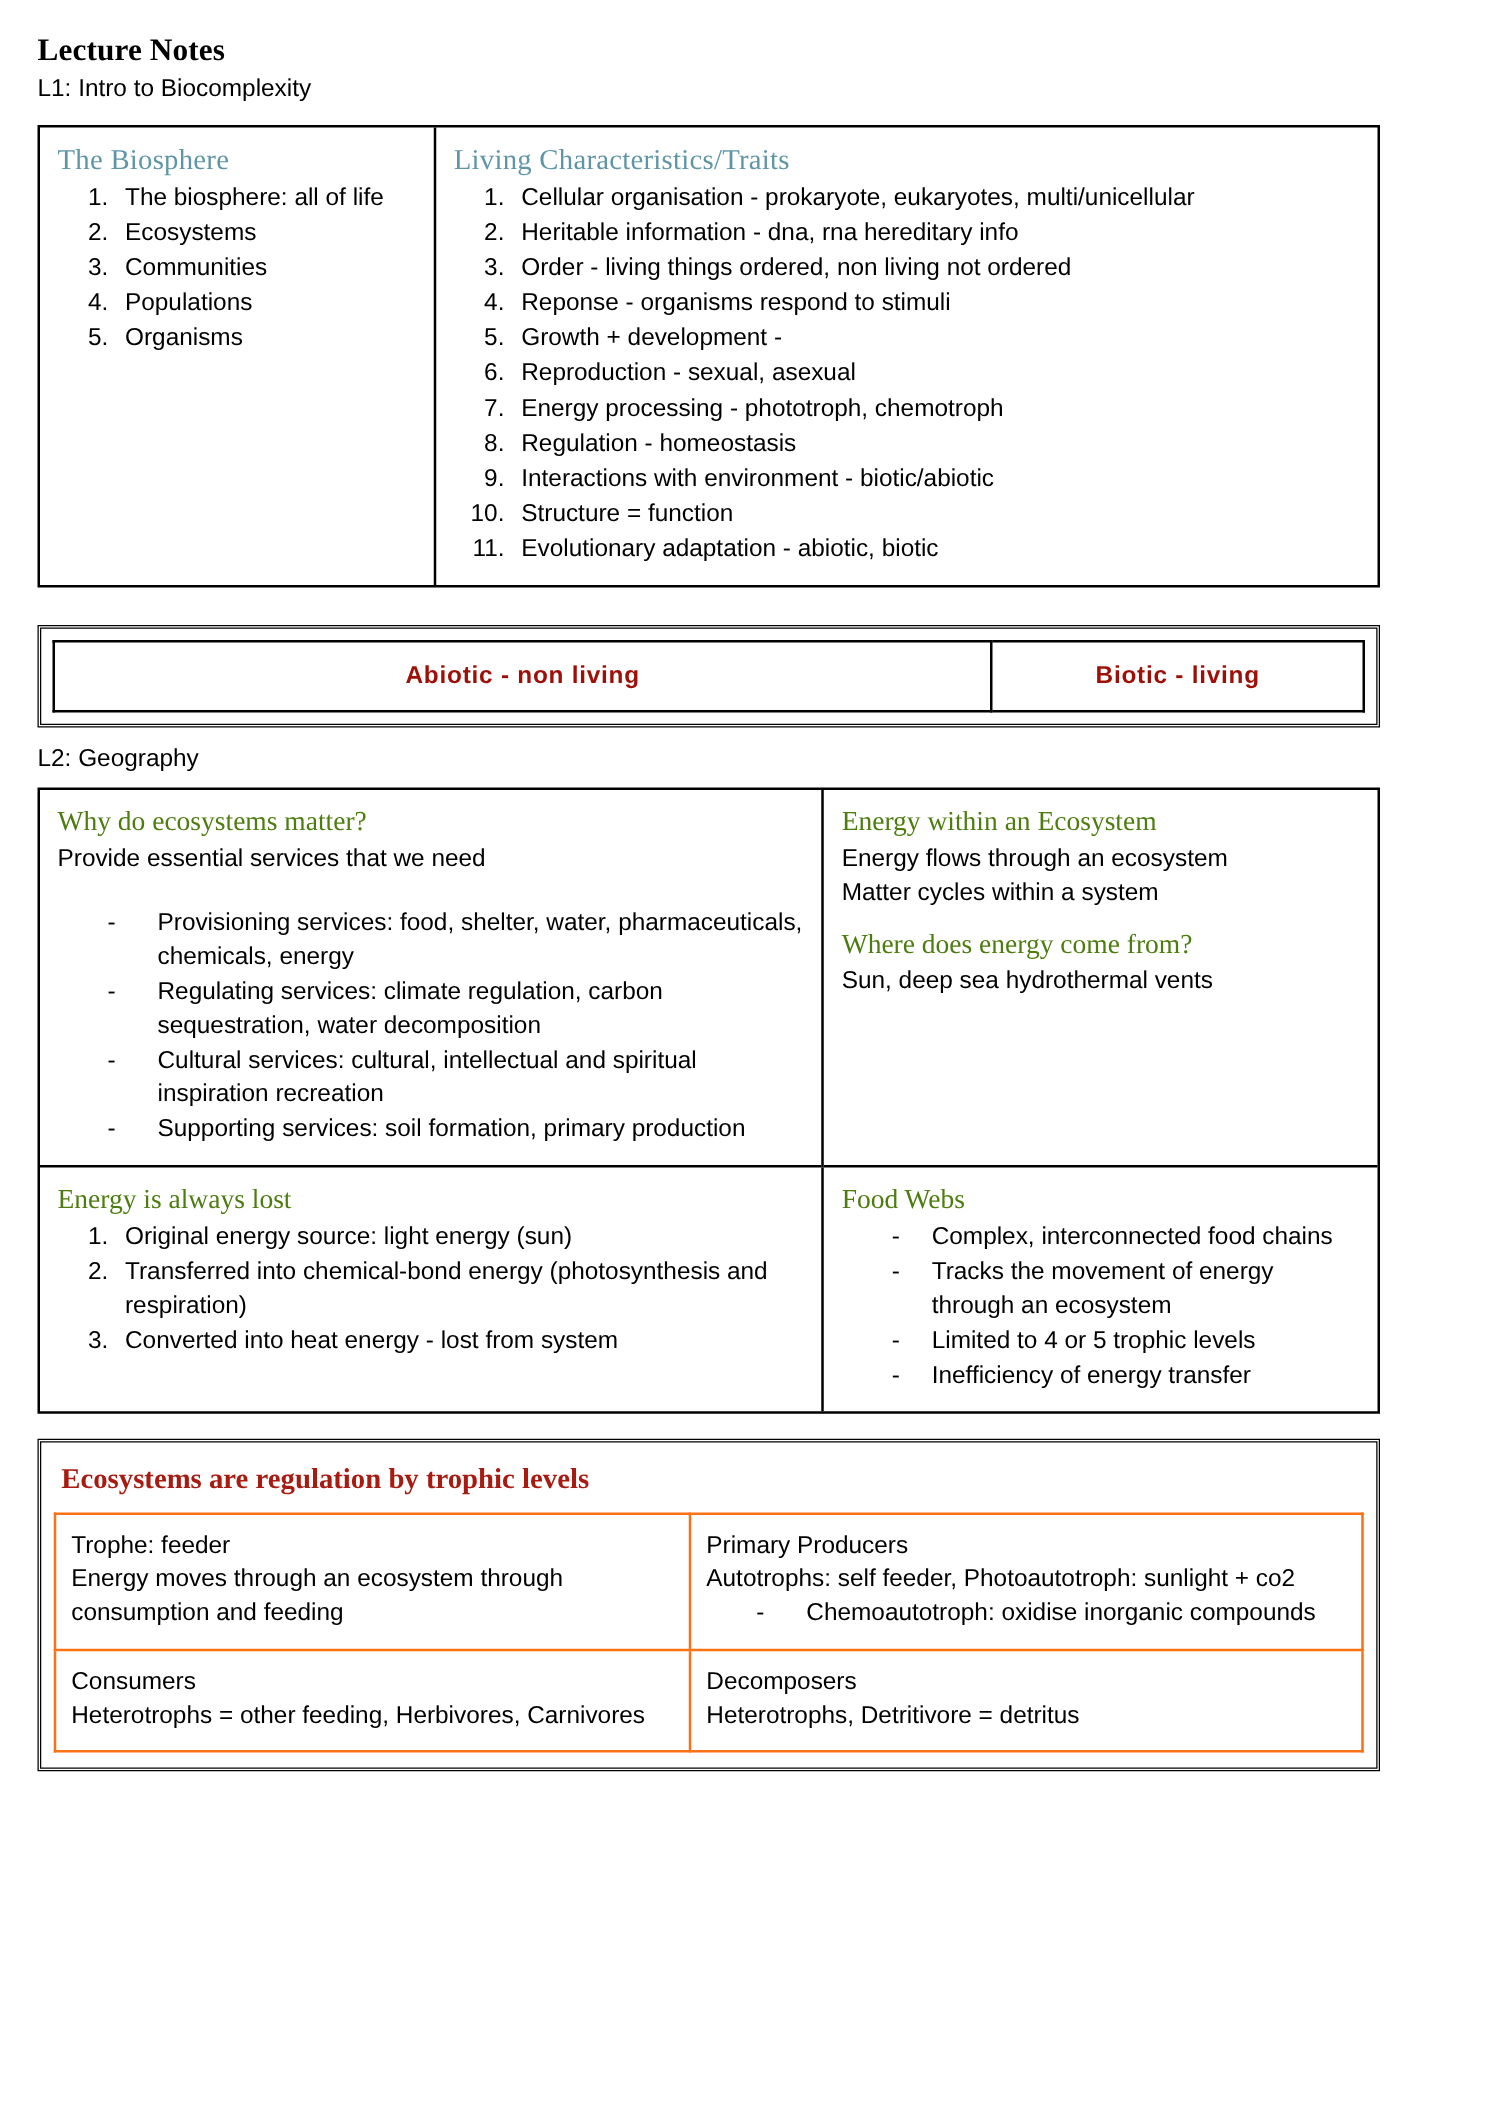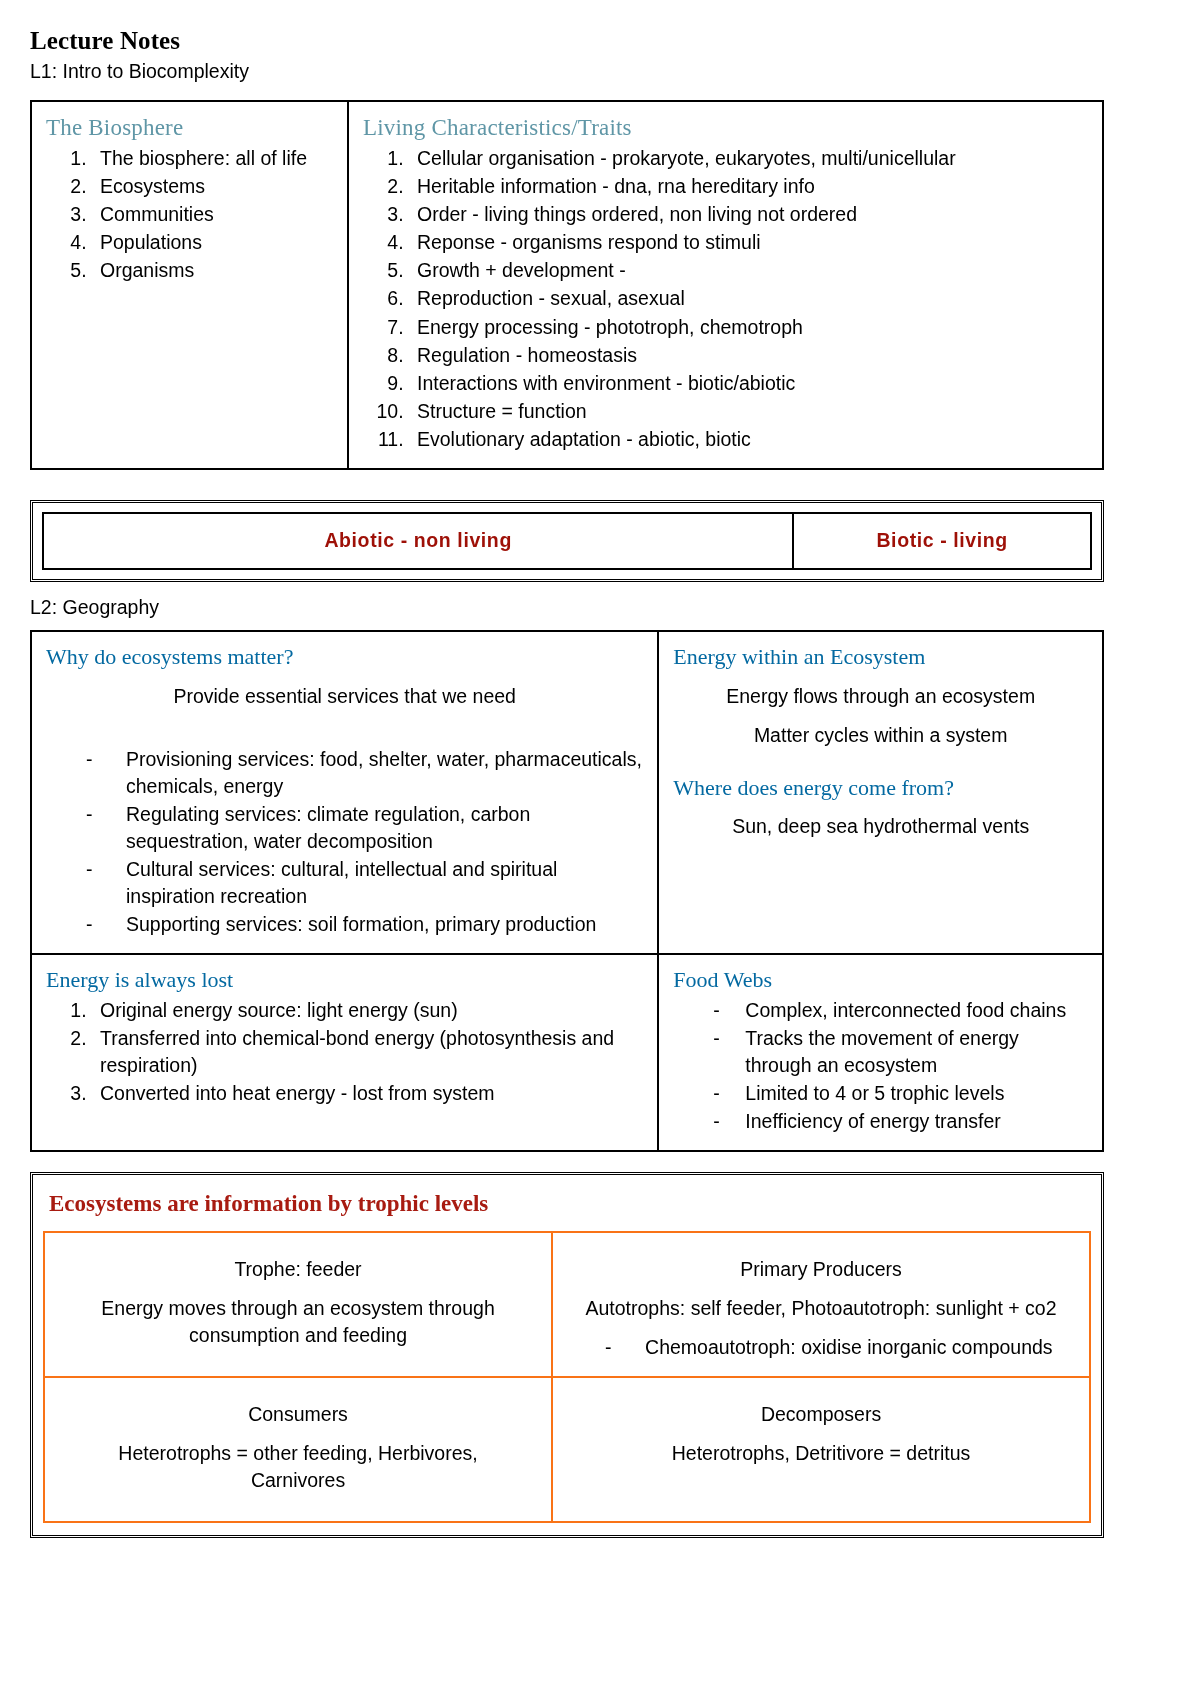--- a/index.html
+++ b/index.html
@@ -155,27 +155,27 @@
     vertical-align: top;
     padding: 12px 14px 14px 14px;
     font-size: 19.5px;
     line-height: 1.39;
   }
   .block3 td + td { border-left: 2.2px solid #000; }
   .block3 tr + tr td { border-top: 2.2px solid #000; }
   .cell-tall-a { height: 262px; }
   .cell-tall-b { height: 165px; }
 
-  .para { margin: 12px; text-align: center; }
+  .para { margin: 0; }
   .spacer-sm { height: 14px; }
   .spacer-md { height: 24px; }
 
   .h-teal-sm {
     font-family: "Liberation Serif", serif;
-    color: #0369a1;
+    color: #4d7c0f;
     font-size: 22px;
     line-height: 1.2;
     margin: 0 0 3px 0;
     font-weight: normal;
   }
 
   
   .block4 {
     margin-top: 20px;
     border: 3px double #000;
@@ -296,21 +296,21 @@
             <li>Inefficiency of energy transfer</li>
           </ul>
         </td>
       </tr>
     </tbody>
       </table>
   </div>
 
   <div class="block4">
     <div class="title-row">
-      <span class="h-red">Ecosystems are information by trophic levels</span>
+      <span class="h-red">Ecosystems are regulation by trophic levels</span>
     </div>
     <table>
       <tbody>
           <tr>
         <td style="width:48.5%">
           <p class="para">Trophe: feeder</p>
           <p class="para">Energy moves through an ecosystem through consumption and feeding</p>
         </td>
         <td style="width:51.5%">
           <p class="para">Primary Producers</p>

